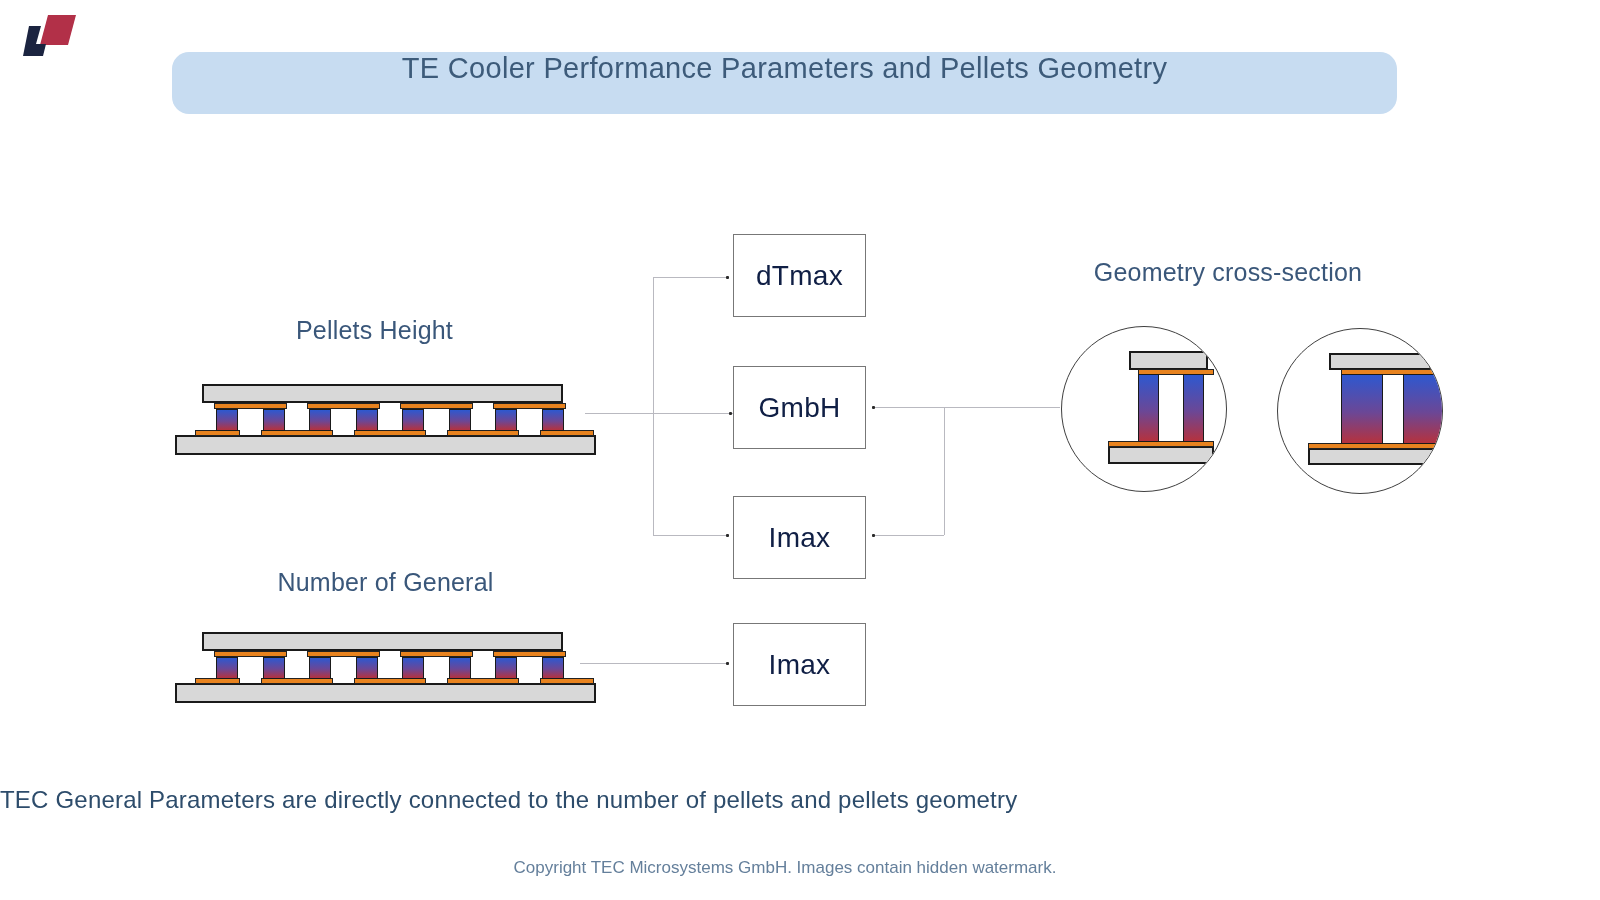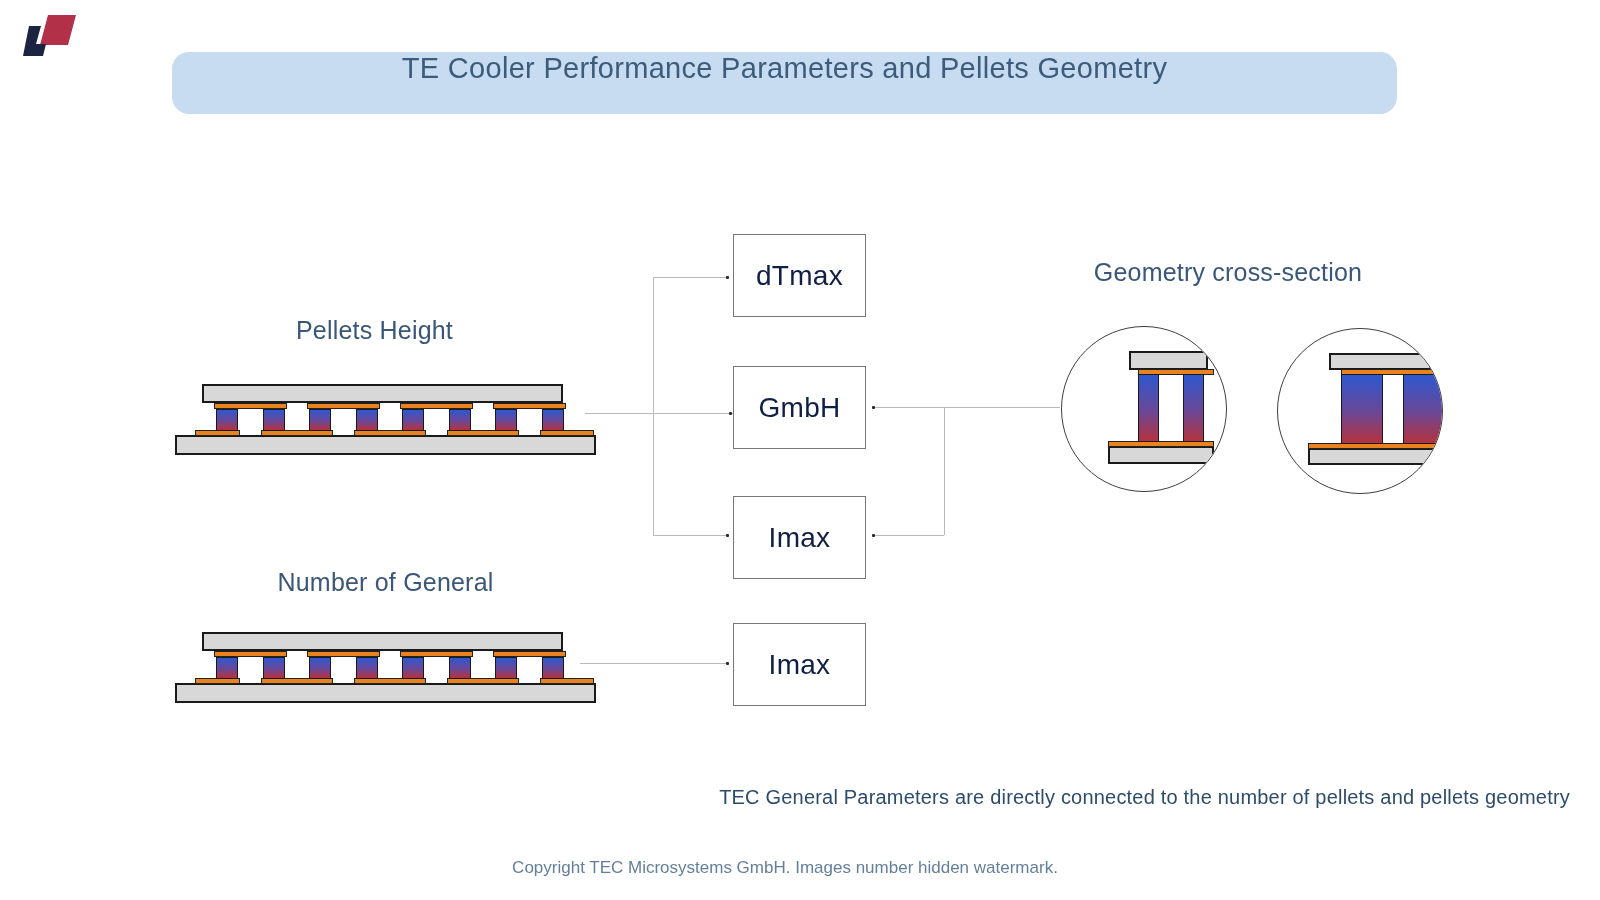--- a/index.html
+++ b/index.html
@@ -77,22 +77,22 @@
   .cs-circle{
     width:166px;height:166px;border-radius:50%;
     border:1.5px solid #3f3f3f;box-sizing:border-box;
     overflow:hidden;background:#fff;
   }
   .cs-1{left:1061px;top:326px;}
   .cs-2{left:1277px;top:328px;}
 
   
   .footer-note{
-    left:0;top:786px;width:1570px;text-align:right;
-    font-size:20px;font-weight:400;color:var(--note-text);letter-spacing:0.2px;
+    left:0;top:786px;width:1570px;text-align:left;
+    font-size:24px;font-weight:400;color:var(--note-text);letter-spacing:0.2px;
   }
   .copyright{
     left:0;top:858px;width:1570px;text-align:center;
     font-size:17px;color:var(--copyright-text);
   }
 </style>
 </head>
 <body style="--banner-bg: #c7dcf1; --heading-text: #3d5b7a; --label-text: #3a577a; --box-text: #101f45; --note-text: #2d4c6b; --copyright-text: #647f9b; --line: #b9b9c0; --ceramic: #d8d8d8; --orange: #e8831f; --pellet-blue: #2e58cf; --pellet-mid: #6b4796; --pellet-red: #b5323e; --logo-navy: #1b2440; --logo-red: #b23048;">
 
 <svg class="abs logo" viewBox="0 0 70 55">
@@ -191,13 +191,13 @@
 <div class="abs cs-circle cs-2">
   <div class="plate" style="left:51px;top:24px;width:102px;height:17px;"></div>
   <div class="strip" style="left:63px;top:40px;width:105px;height:6px;"></div>
   <div class="pellet" style="left:63px;top:45px;width:42px;height:70px;"></div>
   <div class="pellet" style="left:125px;top:45px;width:45px;height:70px;"></div>
   <div class="strip" style="left:30px;top:114px;width:140px;height:6px;"></div>
   <div class="plate" style="left:30px;top:119px;width:140px;height:17px;"></div>
 </div>
 
 <div class="abs footer-note">TEC General Parameters are directly connected to the number of pellets and pellets geometry</div>
-<div class="abs copyright">Copyright TEC Microsystems GmbH. Images number hidden watermark.</div>
+<div class="abs copyright">Copyright TEC Microsystems GmbH. Images contain hidden watermark.</div>
 
 </body></html>

